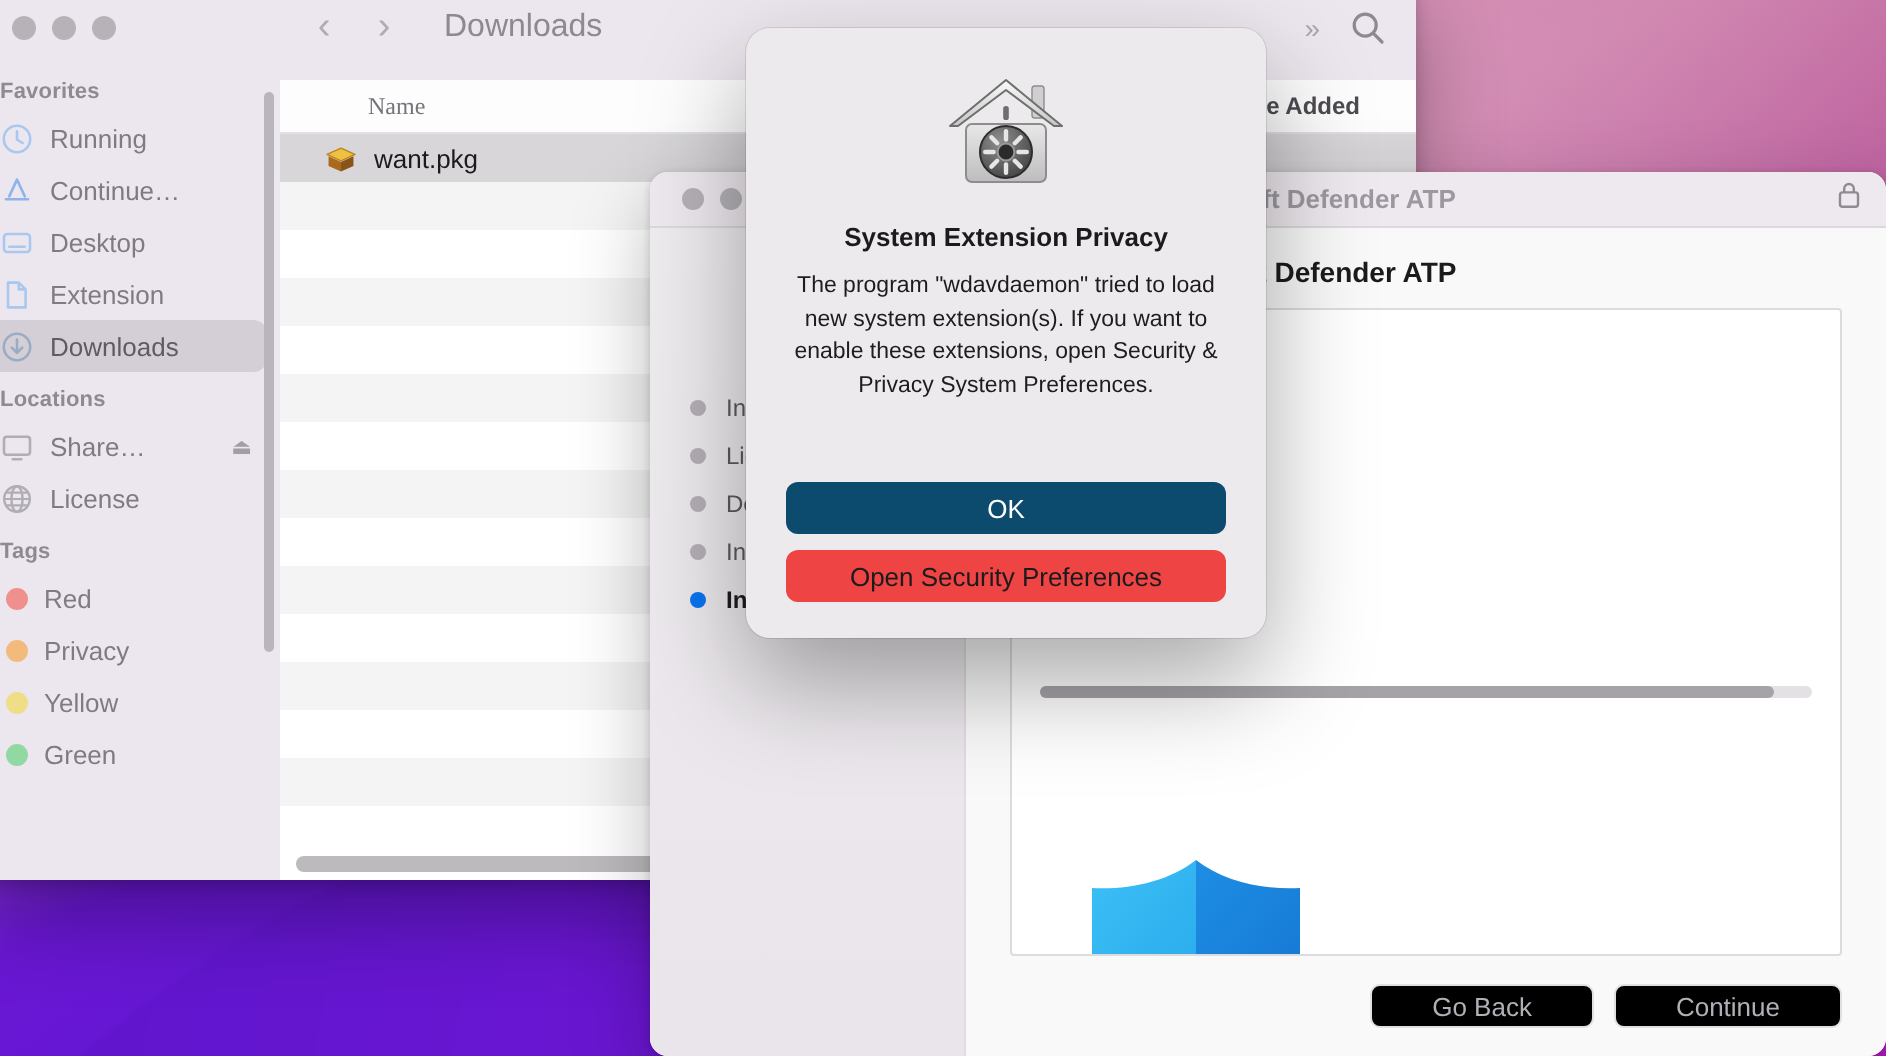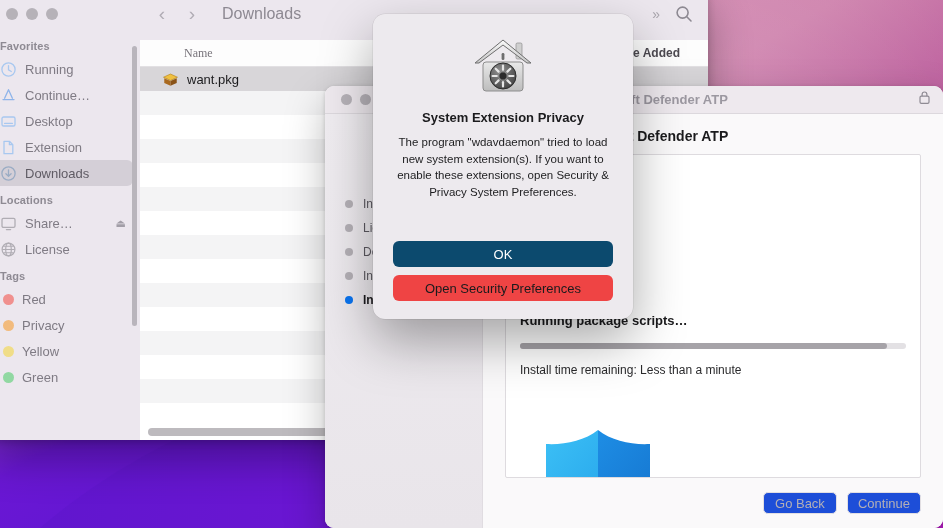--- a/index.html
+++ b/index.html
@@ -158,23 +158,23 @@
   .shield-wrap { position: absolute; left: 28px; top: 272px; }
   .prog-status { position: absolute; left: 14px; top: 158px; font-size: 13px; font-weight: bold; color: #1b1b1d; }
   .prog-track {
     position: absolute; left: 14px; right: 14px; top: 188px;
     height: 6px; border-radius: 3px; background: #e3e1e4;
   }
   .prog-fill { height: 100%; border-radius: 3px; background: #a6a3a8; }
   .prog-eta { position: absolute; left: 14px; top: 208px; font-size: 12px; color: #2a2a2c; }
   .inst-footer { height: 50px; flex: none; display: flex; align-items: center; justify-content: flex-end; gap: 10px; }
   .ibtn {
-    min-width: 74px; height: 22px; padding: 0 10px;
+    min-width: 74px; height: 22px; padding: 0 30px;
     border: 1px solid #e2dfe3; border-radius: 5px;
-    background: #1d4ed8; color: #b3afb6; font-size: 13px;
+    background: #000000; color: #b3afb6; font-size: 13px;
     display: flex; align-items: center; justify-content: center;
   }
 
   
   #alert {
     position: absolute; left: 373px; top: 14px;
     width: 260px; height: 305px;
     background: #edeaee;
     border-radius: 12px;
     box-shadow: 0 22px 52px rgba(0,0,0,.34), 0 0 0 .5px rgba(0,0,0,.10);
@@ -386,25 +386,23 @@
       <div class="step active">
         <span class="dot"></span>
         <span>Installation</span>
       </div>
     </div>
 
     <div class="inst-content">
       <div class="inst-heading">Installing Microsoft Defender ATP</div>
 
       <div class="inst-pane">
-        <div class="prog-status">Running package scripts…</div>
         <div class="prog-track">
           <div class="prog-fill" id="prog-fill" style="width: 95%;"></div>
         </div>
-        <div class="prog-eta">Install time remaining: Less than a minute</div>
 
         <div class="shield-wrap">
           <svg width="128" height="148" viewBox="0 0 128 148">
             <defs>
               <clipPath id="shclip">
                 <path d="M64 3 C50 14 30 18 12 17 L12 74 C12 110 36 132 64 145 C92 132 116 110 116 74 L116 17 C98 18 78 14 64 3 Z"></path>
               </clipPath>
               <linearGradient id="q1" x1="0" y1="0" x2="1" y2="1">
                 <stop offset="0" stop-color="#3fc3f7"></stop>
                   <stop offset="1" stop-color="#29a9ec"></stop>

